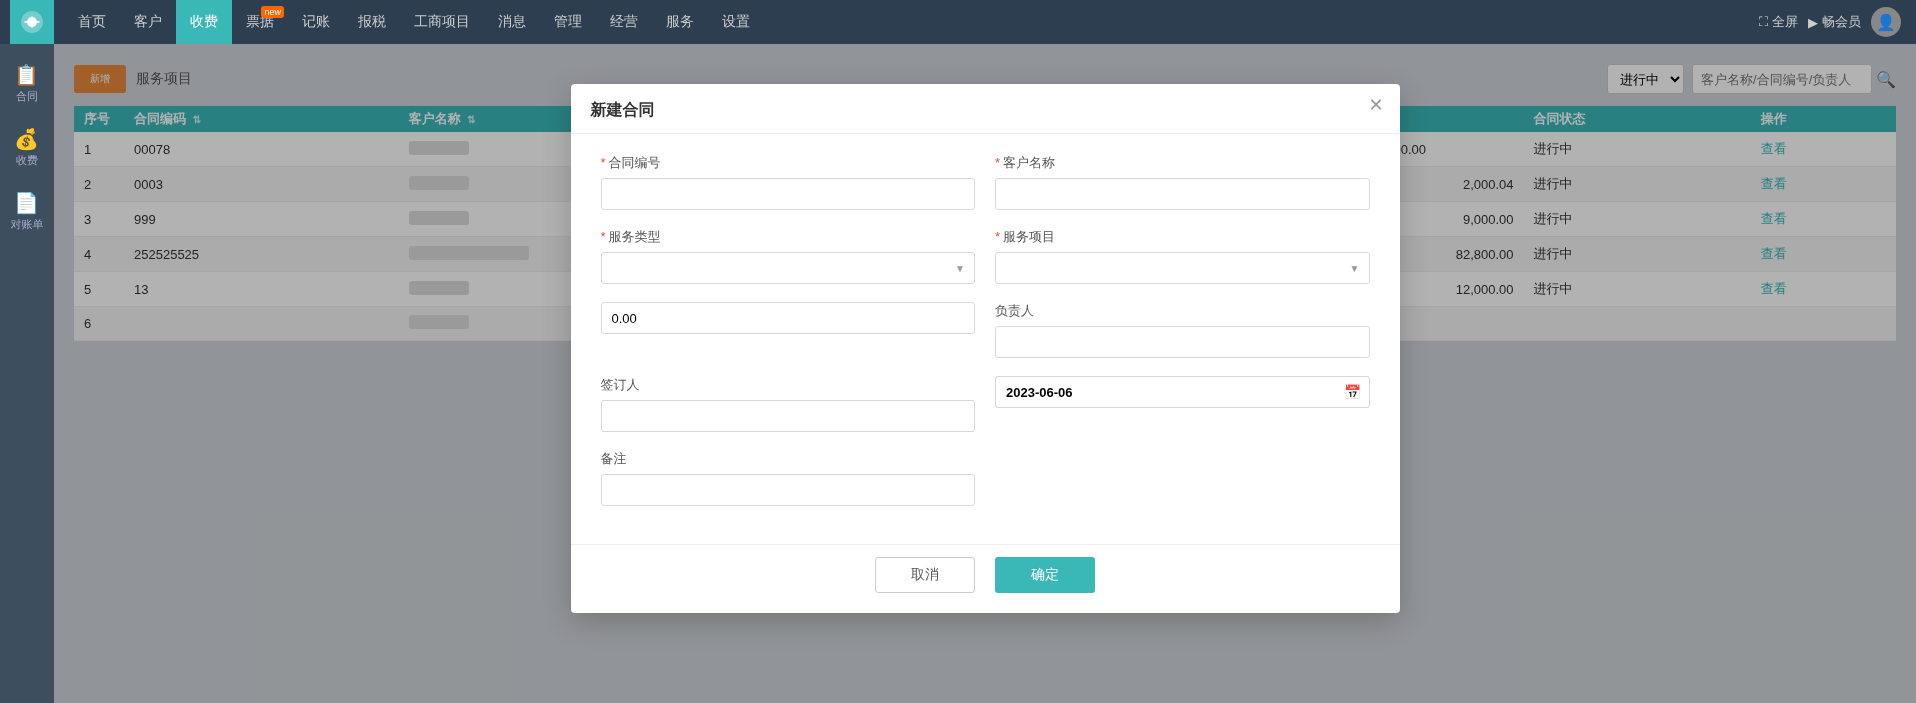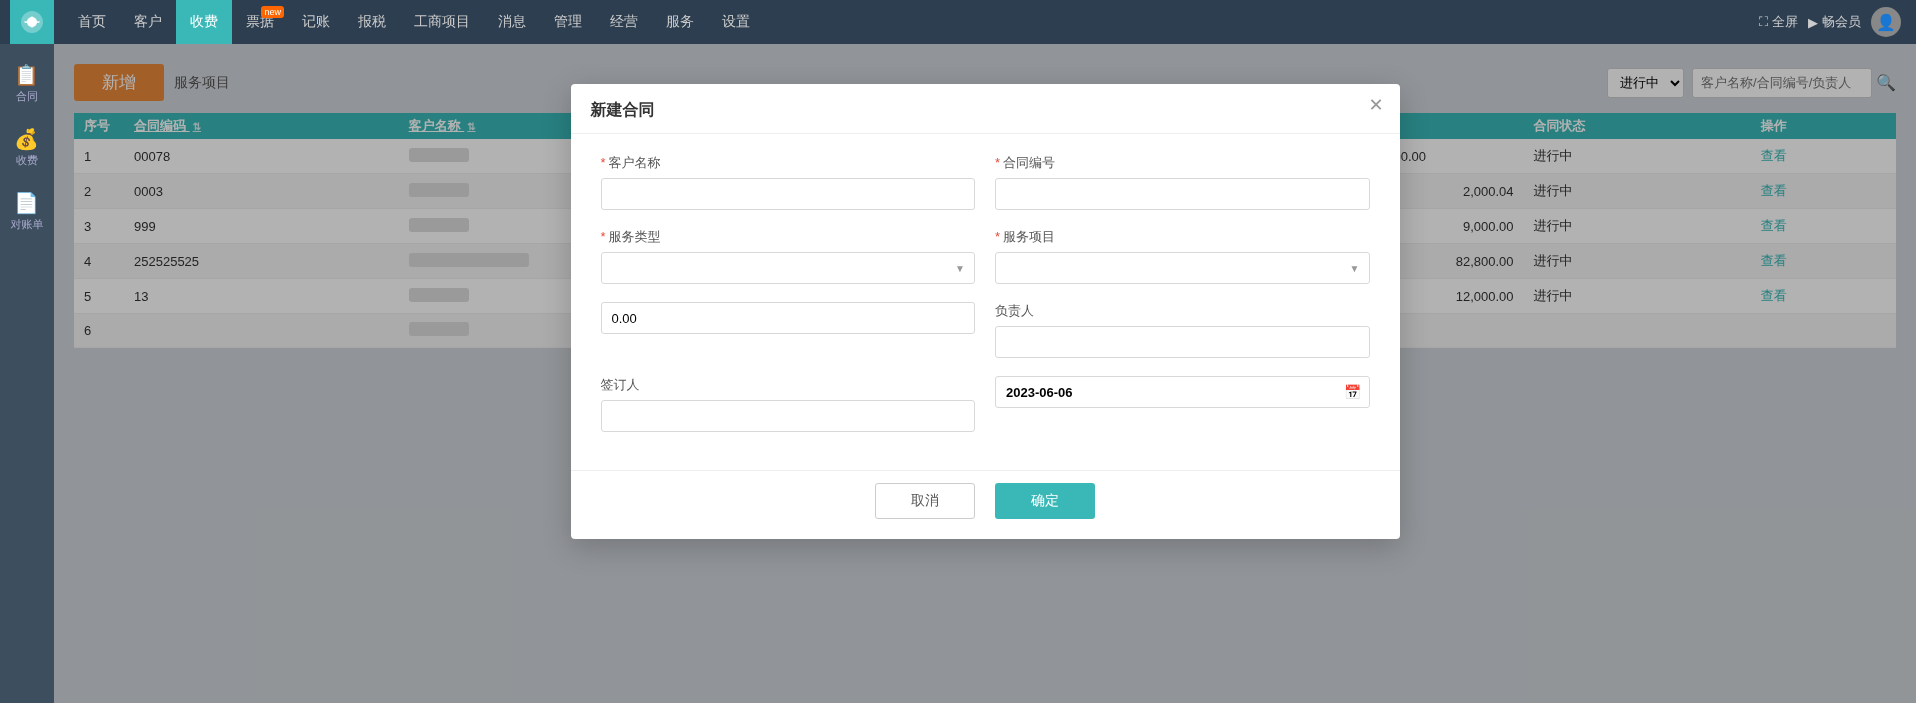--- a/index.html
+++ b/index.html
@@ -124,23 +124,23 @@
     .toolbar {
       display: flex;
       align-items: center;
       gap: 10px;
       margin-bottom: 12px;
     }
     .btn-new {
       background: #e8883a;
       color: #fff;
       border: none;
-      padding: 7px 28px;
-      cursor: pointer;
-      font-size: 17px;
+      padding: 7px 16px;
+      cursor: pointer;
+      font-size: 10px;
       border-radius: 3px;
     }
     .toolbar-label {
       font-size: 14px;
       color: #555;
     }
     .toolbar-right {
       margin-left: auto;
       display: flex;
       align-items: center;
@@ -177,21 +177,21 @@
     .table-container { background: transparent; }
     table { width: 100%; border-collapse: collapse; }
     thead tr th {
       background: #3ab8b8;
       color: #fff;
       padding: 4px 10px;
       font-size: 13px;
       text-align: left;
       white-space: nowrap;
     }
-    thead tr th.sortable { cursor: pointer; text-decoration: underline; }
+    thead tr th.sortable { cursor: pointer; }
     thead tr th .sort-icon { font-size: 10px; margin-left: 3px; opacity: 0.8; }
     tbody tr {
       background: #fff;
     }
     tbody tr:nth-child(even) { background: #f5f5f5; }
     tbody tr td {
       padding: 8px 10px;
       font-size: 13px;
       color: #333;
       border-bottom: 1px solid #eee;
@@ -517,27 +517,27 @@
       <div class="modal">
         <div class="modal-header">
           <span>新建合同</span>
           <button class="modal-close">✕</button>
         </div>
         <div class="modal-body">
 
           <div class="form-row">
             <div class="form-group">
               <div class="form-label">
-                <span class="required">*</span><span>客户名称</span>
+                <span class="required">*</span><span>合同编号</span>
               </div>
               <input class="form-input" type="text" style="">
             </div>
             <div class="form-group">
               <div class="form-label">
-                <span class="required">*</span><span>合同编号</span>
+                <span class="required">*</span><span>客户名称</span>
               </div>
               <input class="form-input" type="text" style="">
             </div>
           </div>
 
           <div class="form-row">
             <div class="form-group">
               <div class="form-label">
                 <span class="required">*</span><span>服务类型</span>
               </div>
@@ -577,20 +577,26 @@
               <input class="form-input" type="text" style="">
             </div>
             <div class="form-group">
               <div class="form-date-wrapper">
                 <input class="form-input" type="text" value="2023-06-06" style="padding-right: 32px;">
                 <span class="cal-icon">📅</span>
               </div>
             </div>
           </div>
 
+          <div class="form-row">
+            <div class="form-group" style="flex:0 0 calc(50% - 10px)">
+              <div class="form-label">备注</div>
+              <input class="form-input" type="text" style="width: 100%;">
+            </div>
+          </div>
         </div>
         <div class="modal-footer">
           <button class="btn-cancel">取消</button>
           <button class="btn-confirm">确定</button>
         </div>
       </div>
     </div>
   </div>
 </div>
 

